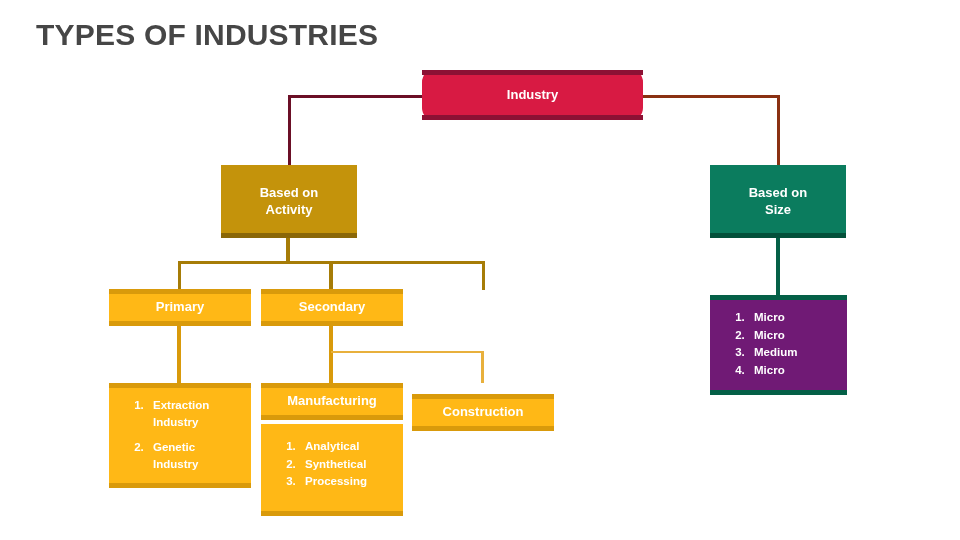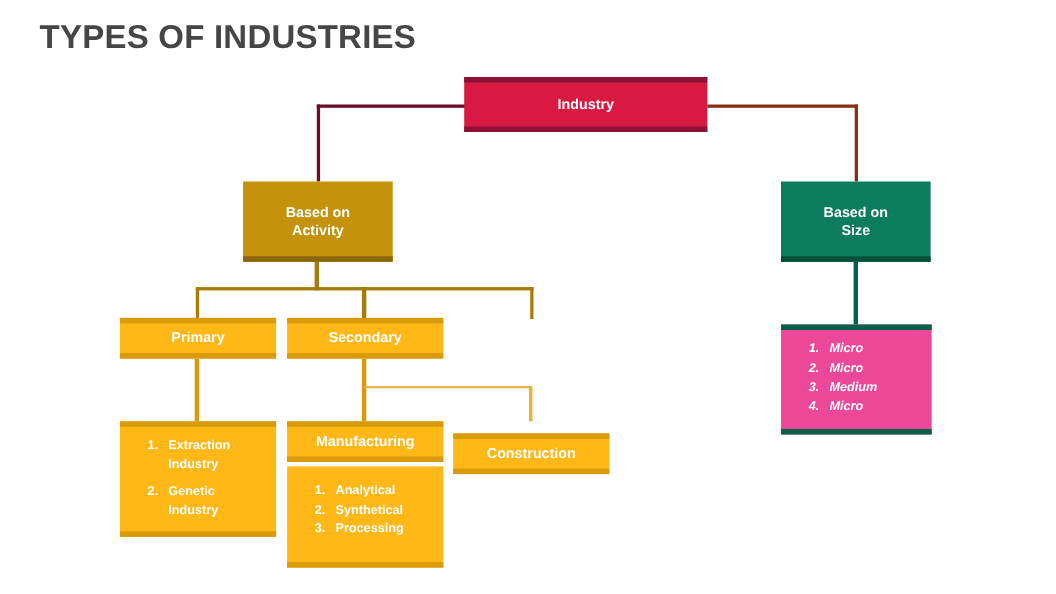--- a/index.html
+++ b/index.html
@@ -52,33 +52,33 @@
     content: "";
     position: absolute;
     left: 0;
     right: 0;
     height: 5px;
   }
   .band-top::before { top: 0; }
   .band-bottom::after { bottom: 0; }
 
   
-  .theme-crimson { background: #D81A43; }
+  .theme-crimson { background: #D81A43; border-radius: 12px; }
   .theme-crimson.band-top::before,
   .theme-crimson.band-bottom::after { background: #8C1134; }
 
   .theme-darkgold { background: #C4930B; }
   .theme-darkgold.band-top::before,
   .theme-darkgold.band-bottom::after { background: #8A6708; }
 
   .theme-amber { background: #FFB816; }
   .theme-amber.band-top::before,
   .theme-amber.band-bottom::after { background: #D99A0B; }
 
-  .theme-green { background: #ec4899; font-style: italic; }
+  .theme-green { background: #701a75; }
   .theme-green.band-top::before,
   .theme-green.band-bottom::after { background: #046047; }
 
   .theme-teal { background: #0B7C5E; }
   .theme-teal.band-top::before,
   .theme-teal.band-bottom::after { background: #03503A; }
 
   
   .node.list {
     display: block;

